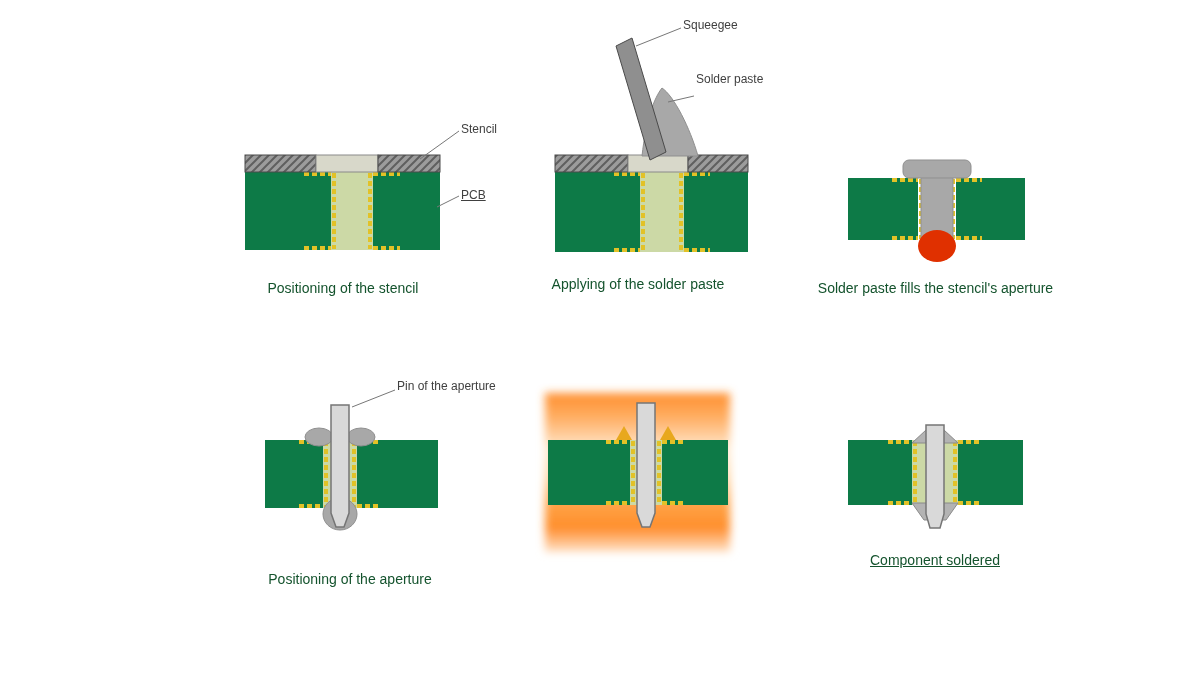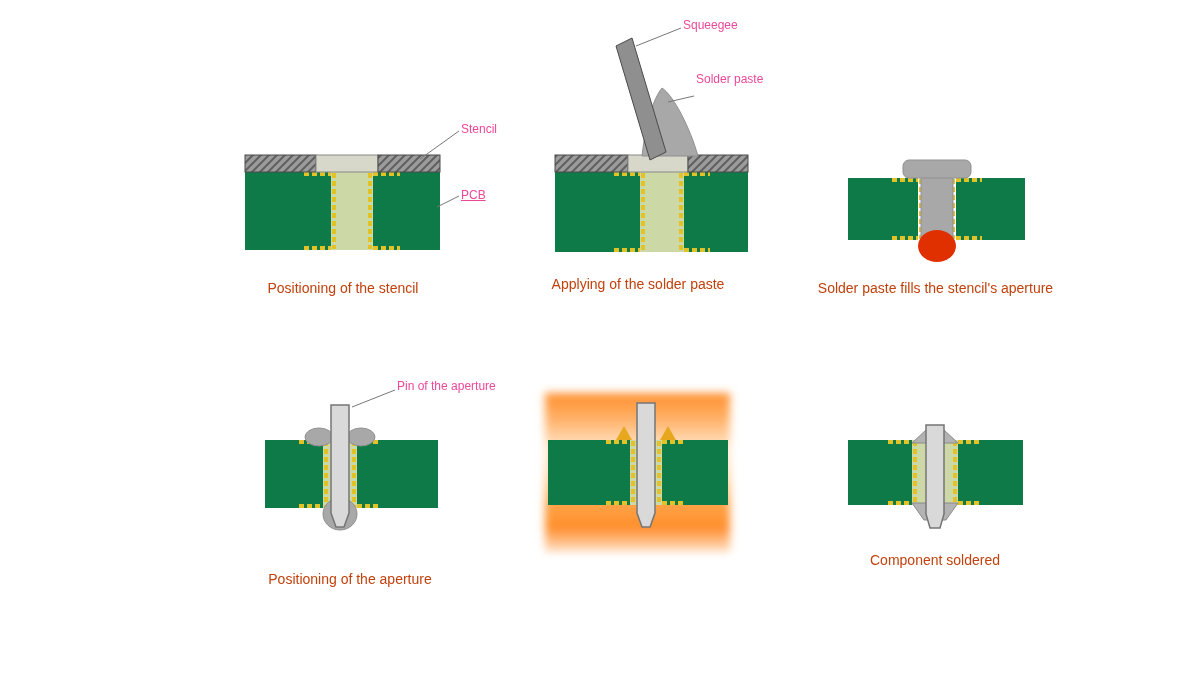--- a/index.html
+++ b/index.html
@@ -22,26 +22,26 @@
   .paste-o  { stroke:#8f8f8f; stroke-width:1; }
   .squeegee { fill:var(--squeegee-gray,#8f8f8f); stroke:#4a4a4a; stroke-width:1; }
   .pin      { fill:var(--pin-gray,#d9d9d9); stroke:#757575; stroke-width:1.5; }
   .ball     { fill:var(--solder-red,#e03000); }
   .arrow    { fill:var(--arrow-gold,#e8a81e); }
   .fillet   { fill:#b3b3b3; stroke:#8a8a8a; stroke-width:1; }
   .leader   { stroke:#777; stroke-width:1; }
 
   .caption {
     position:absolute;
-    font-size:14px; color:#c2410c;
+    font-size:14px; color:#14532d;
     text-align:center; white-space:nowrap;
   }
   .label {
     position:absolute;
-    font-size:12px; color:#ec4899;
+    font-size:12px; color:#404040;
     white-space:nowrap;
   }
 </style>
 </head>
 <body>
 
 <div class="canvas">
 
   <svg width="1200" height="675" viewBox="0 0 1200 675">
     <defs>
@@ -180,15 +180,15 @@
   <div class="label" style="left:461px; top:122px;text-align:right;">Stencil</div>
   <div class="label" style="left:461px; top:188px;text-decoration:underline;">PCB</div>
   <div class="label" style="left:683px; top:18px;">Squeegee</div>
   <div class="label" style="left:696px; top:72px;">Solder paste</div>
   <div class="label" style="left:397px; top:379px;">Pin of the aperture</div>
 
   <div class="caption" style="left:230px; top:280px; width:226px;">Positioning of the stencil</div>
   <div class="caption" style="left:525px; top:276px; width:226px;">Applying of the solder paste</div>
   <div class="caption" style="left:808px; top:280px; width:255px;">Solder paste fills the stencil's aperture</div>
   <div class="caption" style="left:235px; top:571px; width:230px;">Positioning of the aperture</div>
-  <div class="caption" style="left:820px; top:552px; width:230px;">Component soldered</div>
+  <div class="caption" style="left:820px; top:552px; width:230px;text-decoration:underline;">Component soldered</div>
 
 </div>
 
 </body></html>

